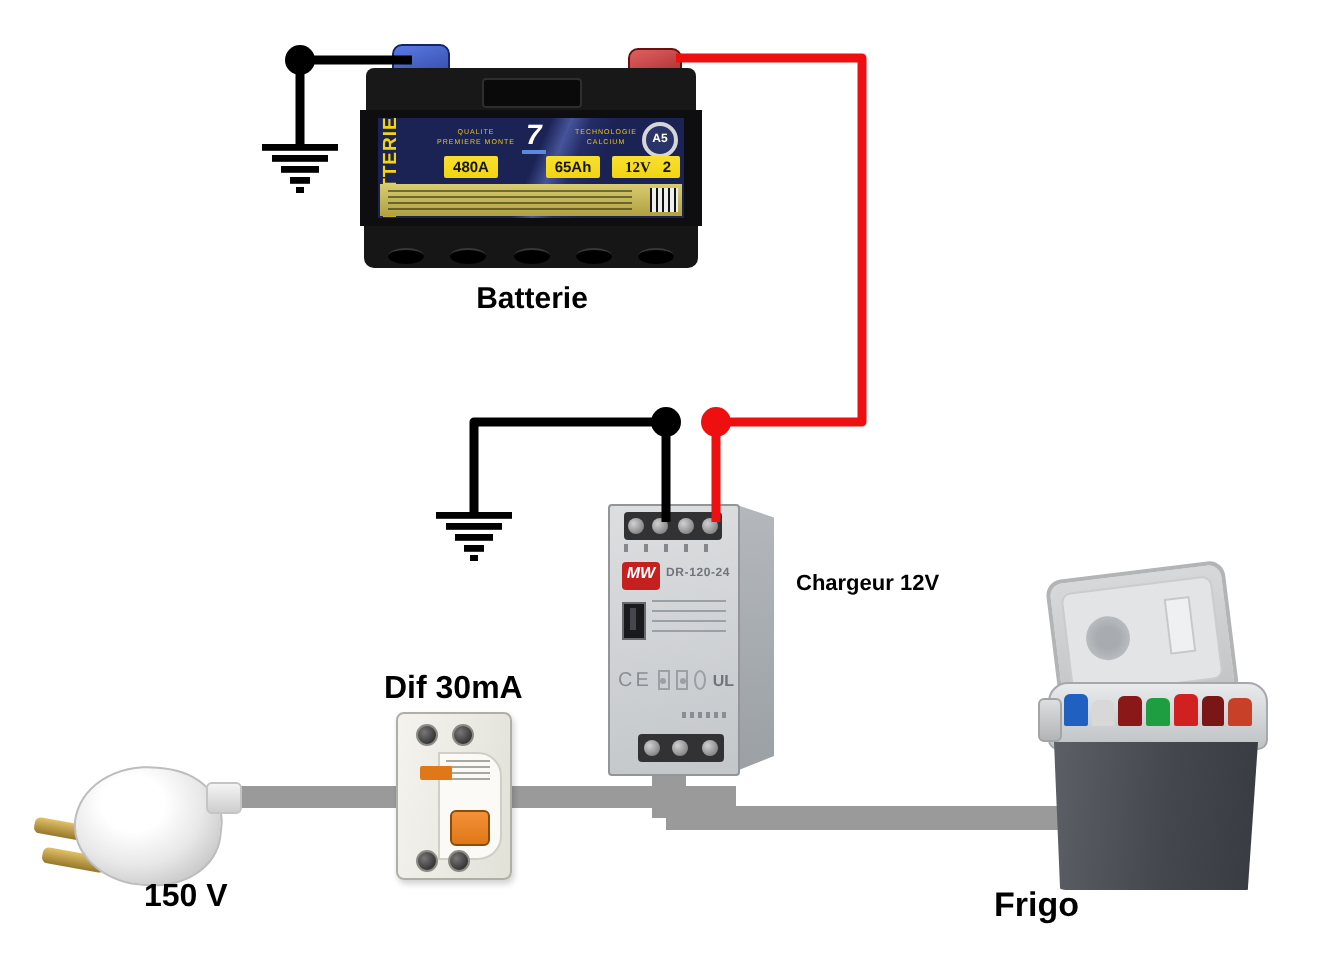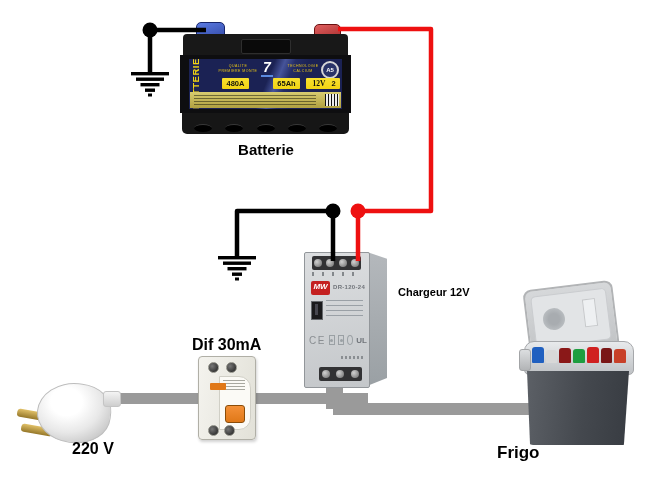--- a/index.html
+++ b/index.html
@@ -289,16 +289,16 @@
         <rect class="gnd" x="227.5" y="267" width="19" height="3.4"></rect>
         <rect class="gnd" x="232" y="272.5" width="10" height="3.4"></rect>
         <rect class="gnd" x="235" y="277.5" width="4" height="3"></rect>
       </g>
     </g>
   </svg>
 
   <div id="lbl-battery" class="a diagram-label">Batterie</div>
   <div id="lbl-charger" class="a diagram-label">Chargeur 12V</div>
   <div id="lbl-breaker" class="a diagram-label">Dif 30mA</div>
-  <div id="lbl-plug" class="a diagram-label">220 V</div>
+  <div id="lbl-plug" class="a diagram-label">150 V</div>
   <div id="lbl-fridge" class="a diagram-label">Frigo</div>
 
 </div>
 
 </body></html>

